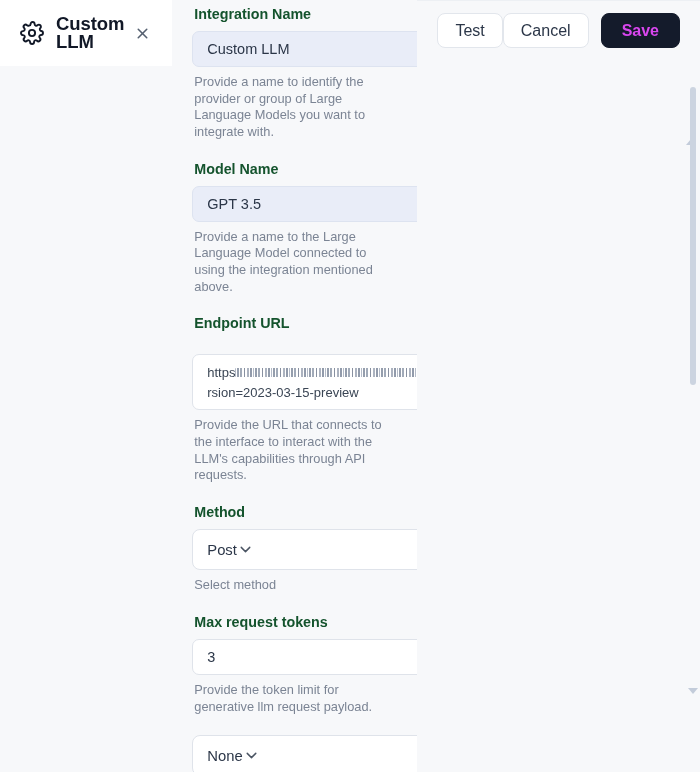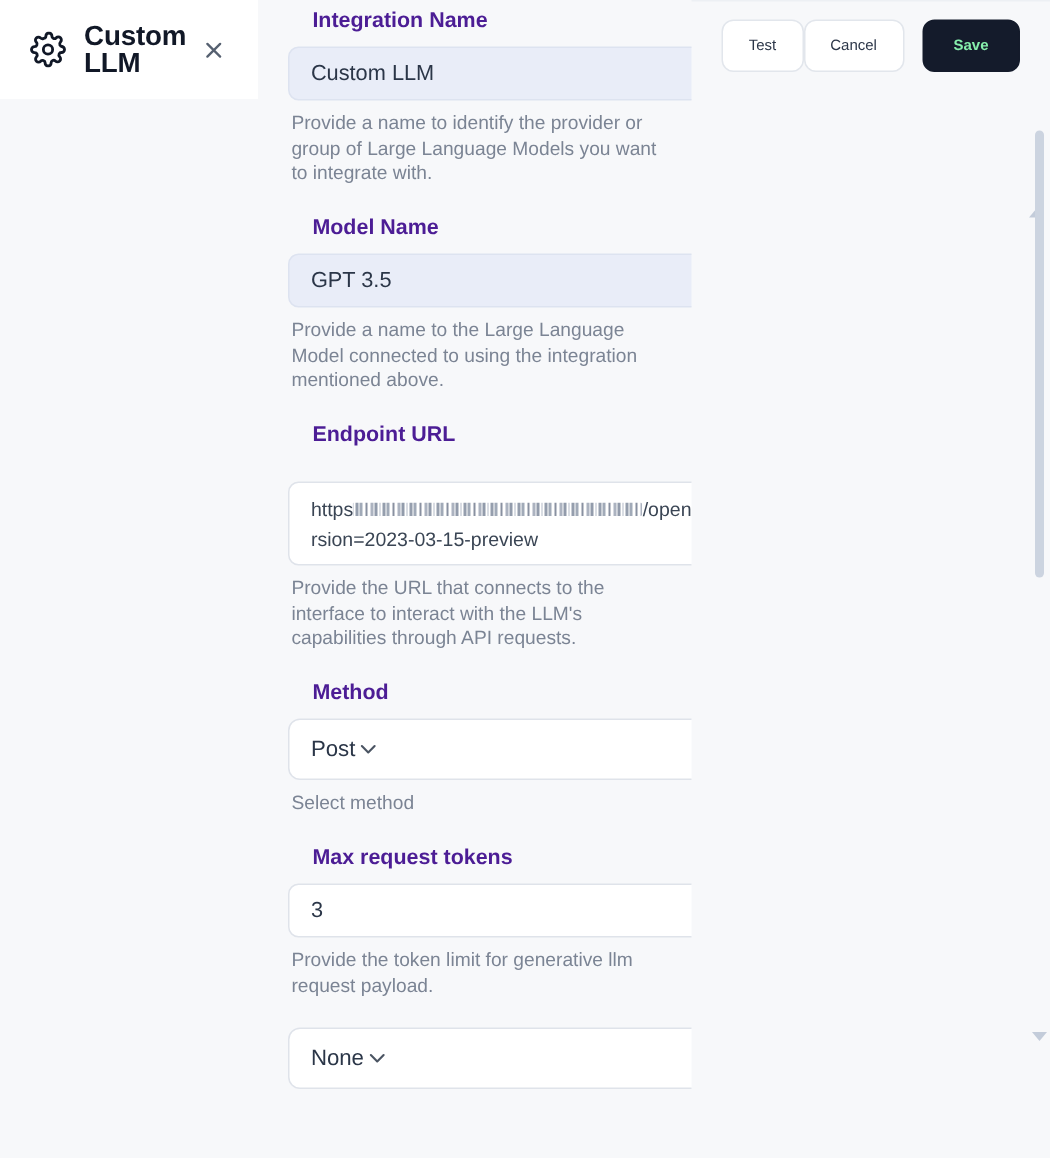--- a/index.html
+++ b/index.html
@@ -72,22 +72,22 @@
     padding: 6px 20px 0 20px;
     overflow: hidden;
     position: relative;
   }
 
   .field { margin-bottom: 0; }
 
   .field-label {
     font-size: 14.3px;
     font-weight: bold;
-    color: #4c1d95;
-    margin: 0 0 8px 16px;
+    color: #14532d;
+    margin: 0 0 8px 2px;
     line-height: 1.2;
     display: block;
   }
 
   .input {
     width: 650px;
     height: 36px;
     border: 1px solid #dfe3ea;
     border-radius: 7px;
     background: #ffffff;
@@ -181,39 +181,39 @@
     flex: 0 0 72px;
     height: 72px;
     display: flex;
     align-items: flex-start;
     padding: 12px 20px 0 20px;
     background: #f7f8fa;
     border-top: 1px solid #edf0f4;
   }
   .btn {
     font-family: "Liberation Sans", sans-serif;
-    font-size: 10px;
+    font-size: 16px;
     border-radius: 8px;
     cursor: pointer;
     height: 35px;
     padding: 0 17px;
     display: inline-flex;
     align-items: center;
     justify-content: center;
     line-height: 1;
   }
   .btn-outline {
     background: #ffffff;
     border: 1px solid #e2e6ec;
     color: #2b3648;
   }
   .btn-dark {
     background: #141b2b;
     border: 1px solid #141b2b;
-    color: #86efac;
+    color: #d946ef;
     font-weight: bold;
     padding: 0 20px;
   }
   .footer-right {
     margin-left: auto;
     display: flex;
     gap: 12px;
   }
 
   

